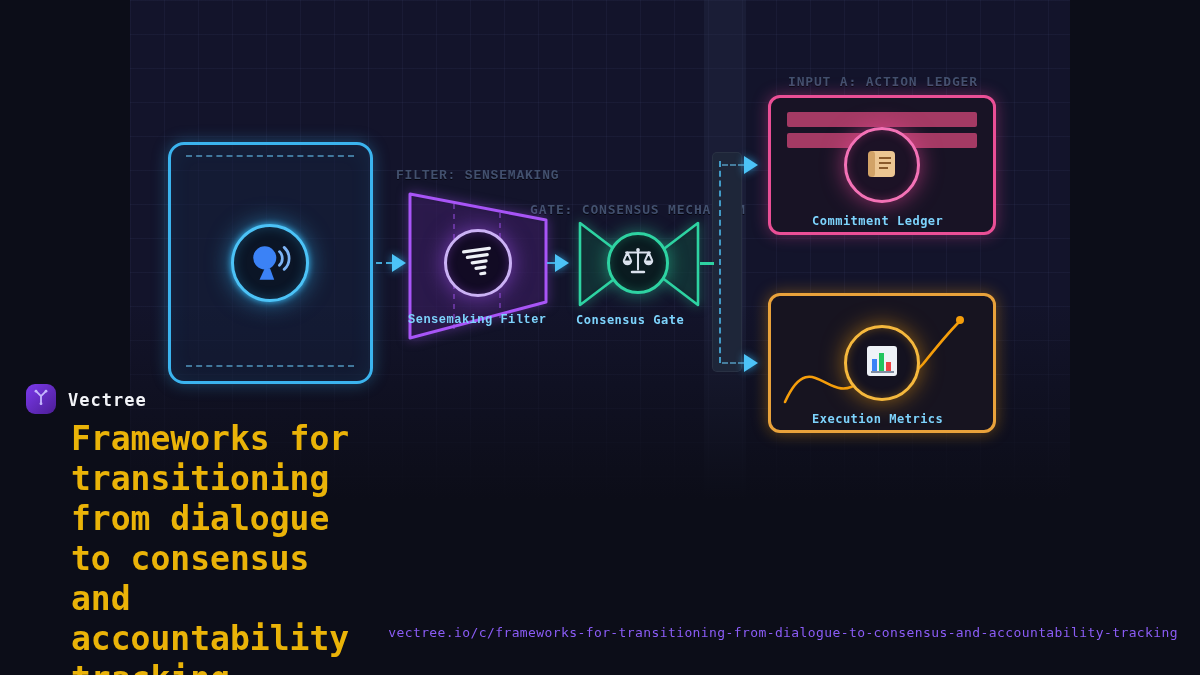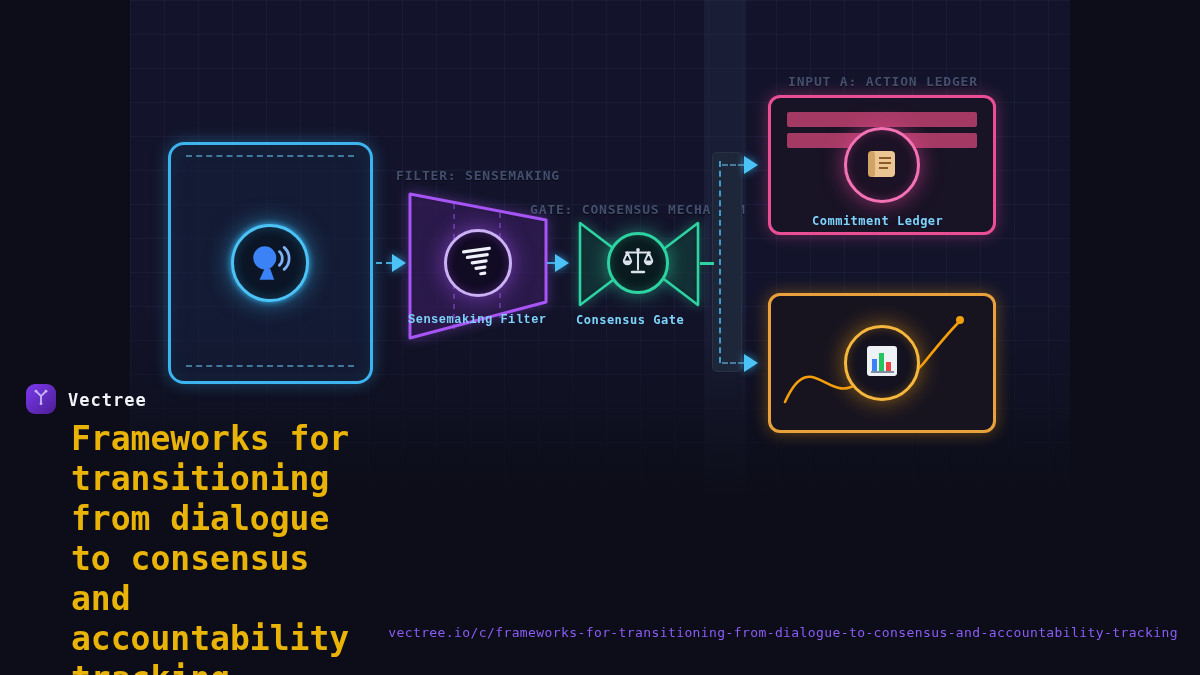--- a/index.html
+++ b/index.html
@@ -105,21 +105,21 @@
 </style>
 </head>
 <body>
 
 <div class="stage">
 
   <div class="grid-panel"></div>
   <div class="v-band"></div>
   <div class="grid-fade"></div>
 
-  <div class="tag" style="left:396px; top:168px;">FILTER: SENSEMAKING</div>
+  <div class="tag" style="left:396px; top:168px;font-family:Liberation Mono, monospace;">FILTER: SENSEMAKING</div>
   <div class="tag" style="left:530px; top:202px;">GATE: CONSENSUS MECHANISM</div>
   <div class="tag" style="left:788px; top:74px;">INPUT A: ACTION LEDGER</div>
 
   <div class="dialogue-box"></div>
   <div class="dash-h" style="left:186px; top:155px; width:168px;"></div>
   <div class="dash-h" style="left:186px; top:365px; width:168px;"></div>
   <div class="node-circle circ-dialogue">
     <span>
       <svg width="44" height="42" viewBox="0 0 42 40">
         <circle cx="16" cy="17" r="11" fill="#3b82f6"></circle>
@@ -211,20 +211,21 @@
     <span>
       <svg width="40" height="40" viewBox="0 0 40 40">
         <rect x="5" y="5" width="30" height="30" rx="3" fill="#eef2f7"></rect>
         <rect x="10" y="18" width="5" height="12" fill="#3b82f6"></rect>
         <rect x="17" y="12" width="5" height="18" fill="#22c55e"></rect>
         <rect x="24" y="21" width="5" height="9" fill="#ef4444"></rect>
         <line x1="9" y1="31" x2="32" y2="31" stroke="#64748b" stroke-width="1.6"></line>
       </svg>
     </span>
   </div>
+  <div class="nlabel" style="left:812px; top:410px; width:140px;">Execution Metrics</div>
 
   <div class="logo-badge">
     <span>
       <svg width="20" height="20" viewBox="0 0 24 24">
         <path d="M12 20 V11 M12 11 L6 5 M12 11 L18 5" stroke="#c4b5fd" stroke-width="2.2" fill="none" stroke-linecap="round"></path>
         <circle cx="6" cy="5" r="1.7" fill="#c4b5fd"></circle>
         <circle cx="18" cy="5" r="1.7" fill="#c4b5fd"></circle>
         <circle cx="12" cy="20" r="1.7" fill="#c4b5fd"></circle>
       </svg>
     </span>

